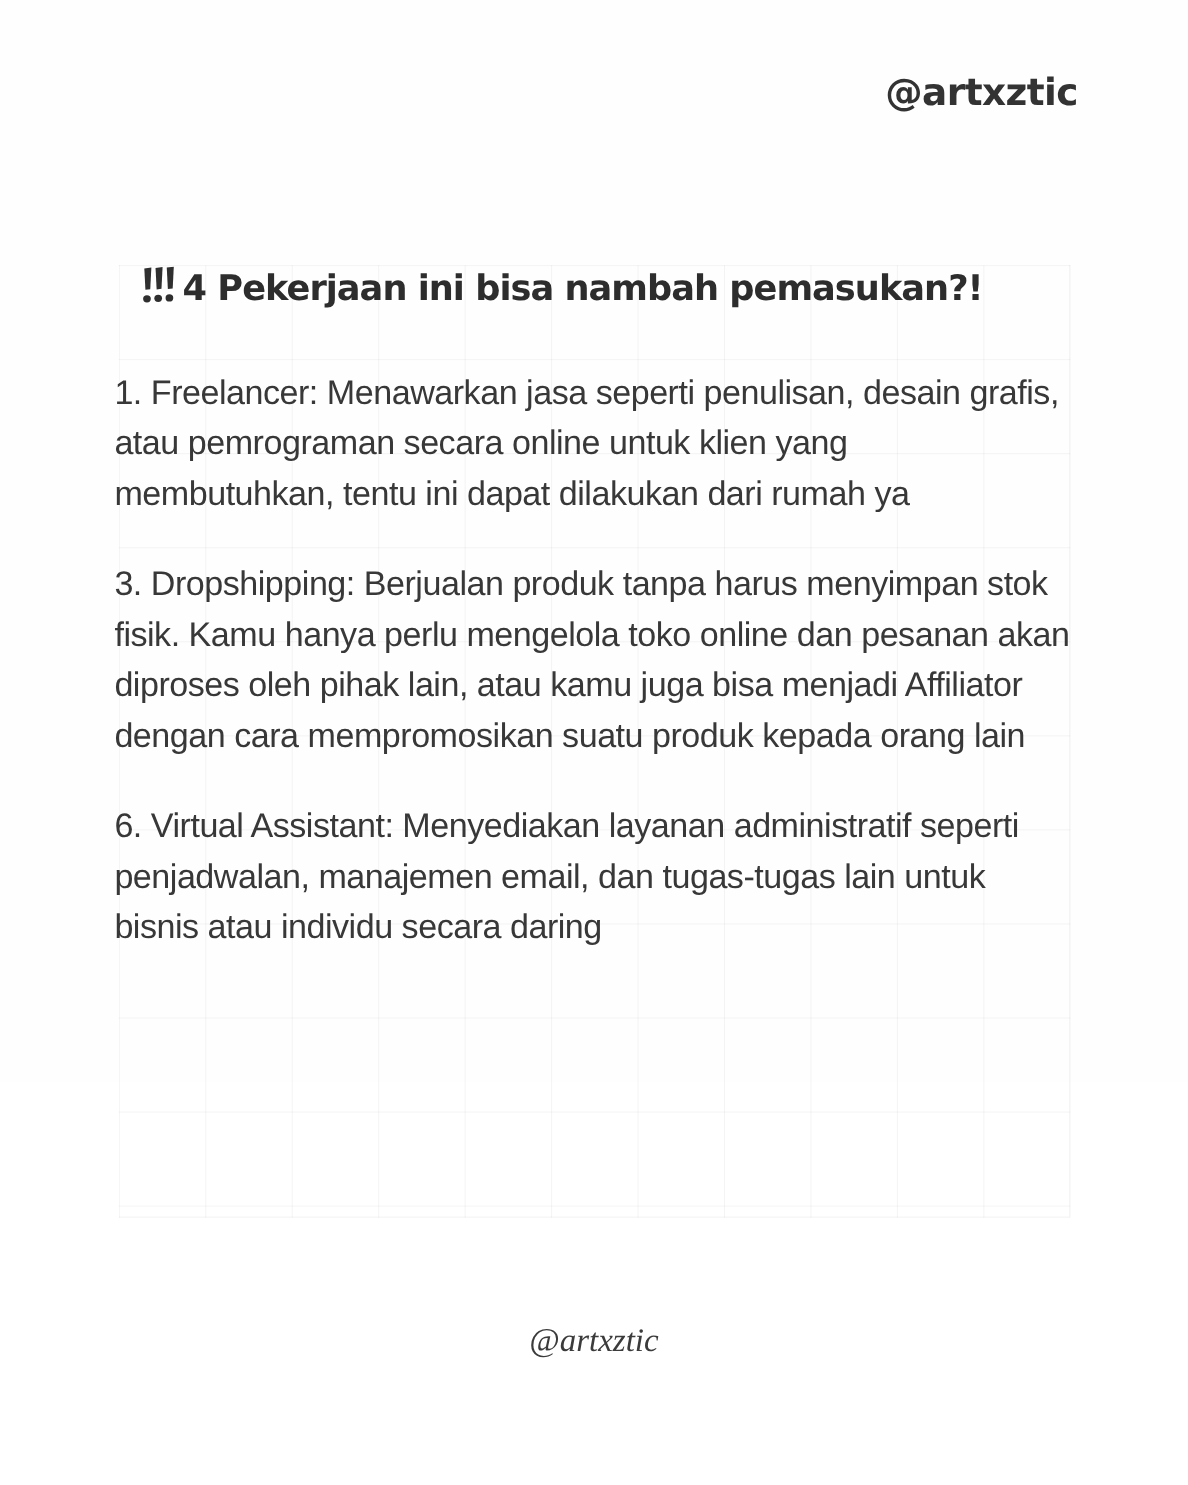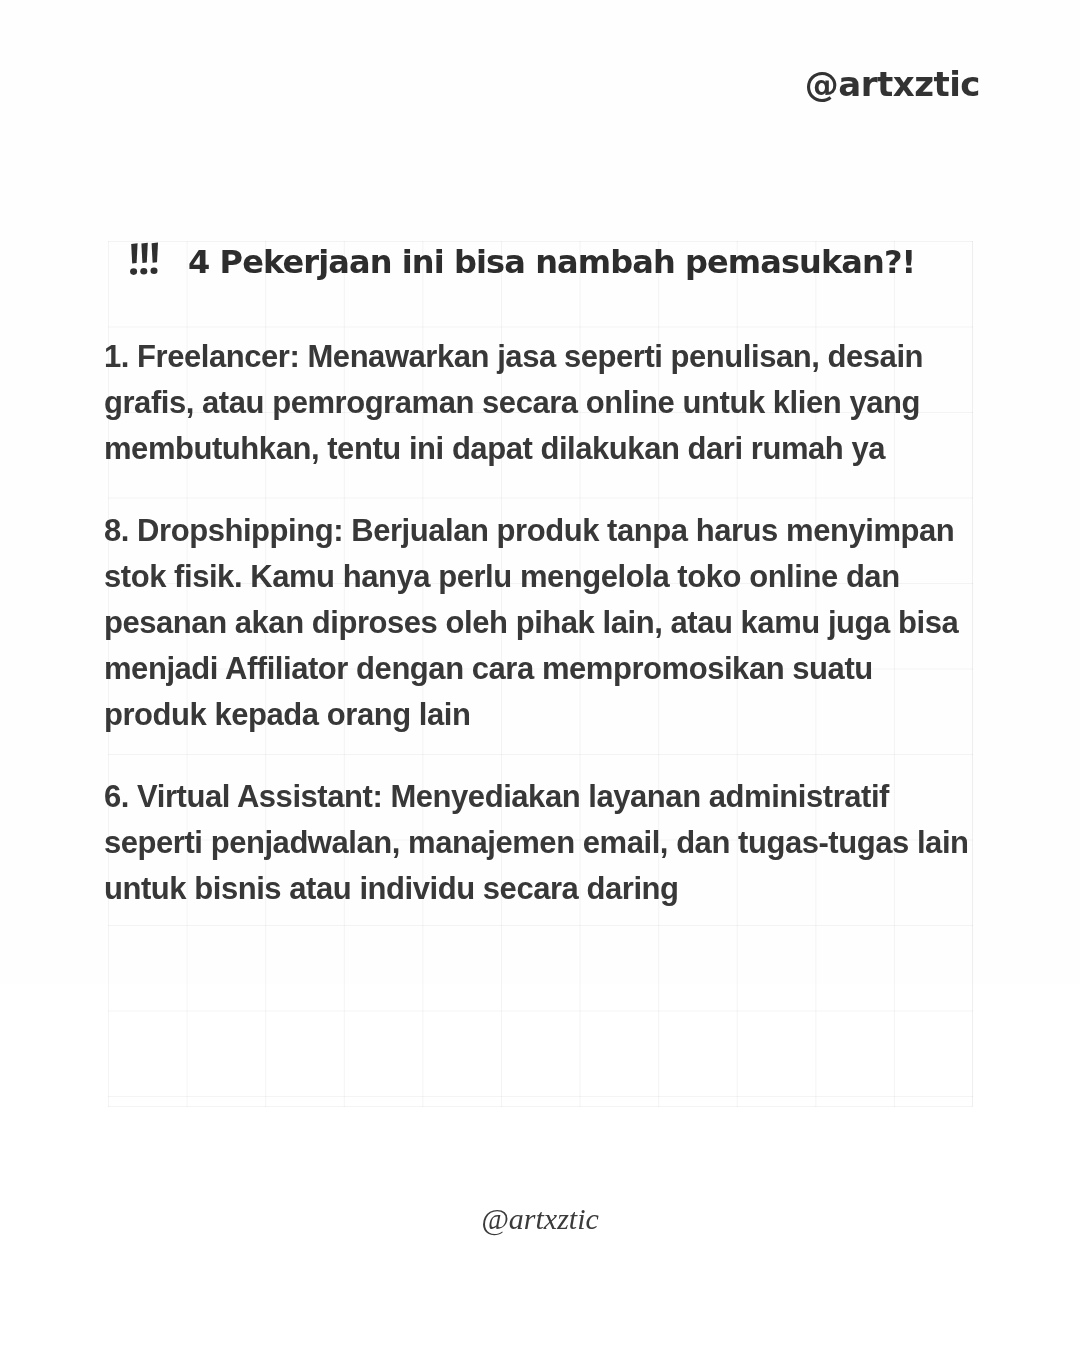--- a/index.html
+++ b/index.html
@@ -64,21 +64,21 @@
     position: absolute;
     left: 104px;
     top: 244px;
     width: 880px;
     z-index: 2;
   }
 
   .headline {
     display: flex;
     align-items: center;
-    gap: 24px;
+    gap: 2px;
     margin: 0 0 52px 0;
     padding-left: 24px;
     text-align: right;
   }
 
   .bang-icon {
     flex: 0 0 auto;
     display: inline-block;
     width: 36px;
     height: 38px;
@@ -91,21 +91,21 @@
     font-weight: 700;
     font-size: 32px;
     line-height: 1.1;
     letter-spacing: -0.9px;
     color: #2d2d2d;
     white-space: nowrap;
   }
 
   .para {
     font-family: "Liberation Sans", sans-serif;
-    font-weight: 700;
+    font-weight: 400;
     font-size: 31px;
     line-height: 46px;
     color: #383838;
     letter-spacing: -0.45px;
     margin: 0 0 36px 0;
     max-width: 870px;
   }
   .para:last-of-type { margin-bottom: 0; }
 
   .handle-bottom {
@@ -144,21 +144,21 @@
             <ellipse cx="15.8" cy="29.2" rx="3.5" ry="3.3"></ellipse>
             <ellipse cx="26.0" cy="28.8" rx="3.5" ry="3.3"></ellipse>
           </g>
         </svg>
       </span>
       <span class="headline-text">4 Pekerjaan ini bisa nambah pemasukan?!</span>
     </div>
 
     <p class="para">1. Freelancer: Menawarkan jasa seperti penulisan, desain grafis, atau pemrograman secara online untuk klien yang membutuhkan, tentu ini dapat dilakukan dari rumah ya</p>
 
-    <p class="para">8. Dropshipping: Berjualan produk tanpa harus menyimpan stok fisik. Kamu hanya perlu mengelola toko online dan pesanan akan diproses oleh pihak lain, atau kamu juga bisa menjadi Affiliator dengan cara mempromosikan suatu produk kepada orang lain</p>
+    <p class="para">3. Dropshipping: Berjualan produk tanpa harus menyimpan stok fisik. Kamu hanya perlu mengelola toko online dan pesanan akan diproses oleh pihak lain, atau kamu juga bisa menjadi Affiliator dengan cara mempromosikan suatu produk kepada orang lain</p>
 
 
     <p class="para">6. Virtual Assistant: Menyediakan layanan administratif seperti penjadwalan, manajemen email, dan tugas-tugas lain untuk bisnis atau individu secara daring</p>
 
   </div>
 
   <div class="handle-bottom">@artxztic</div>
 
 </div>
 

